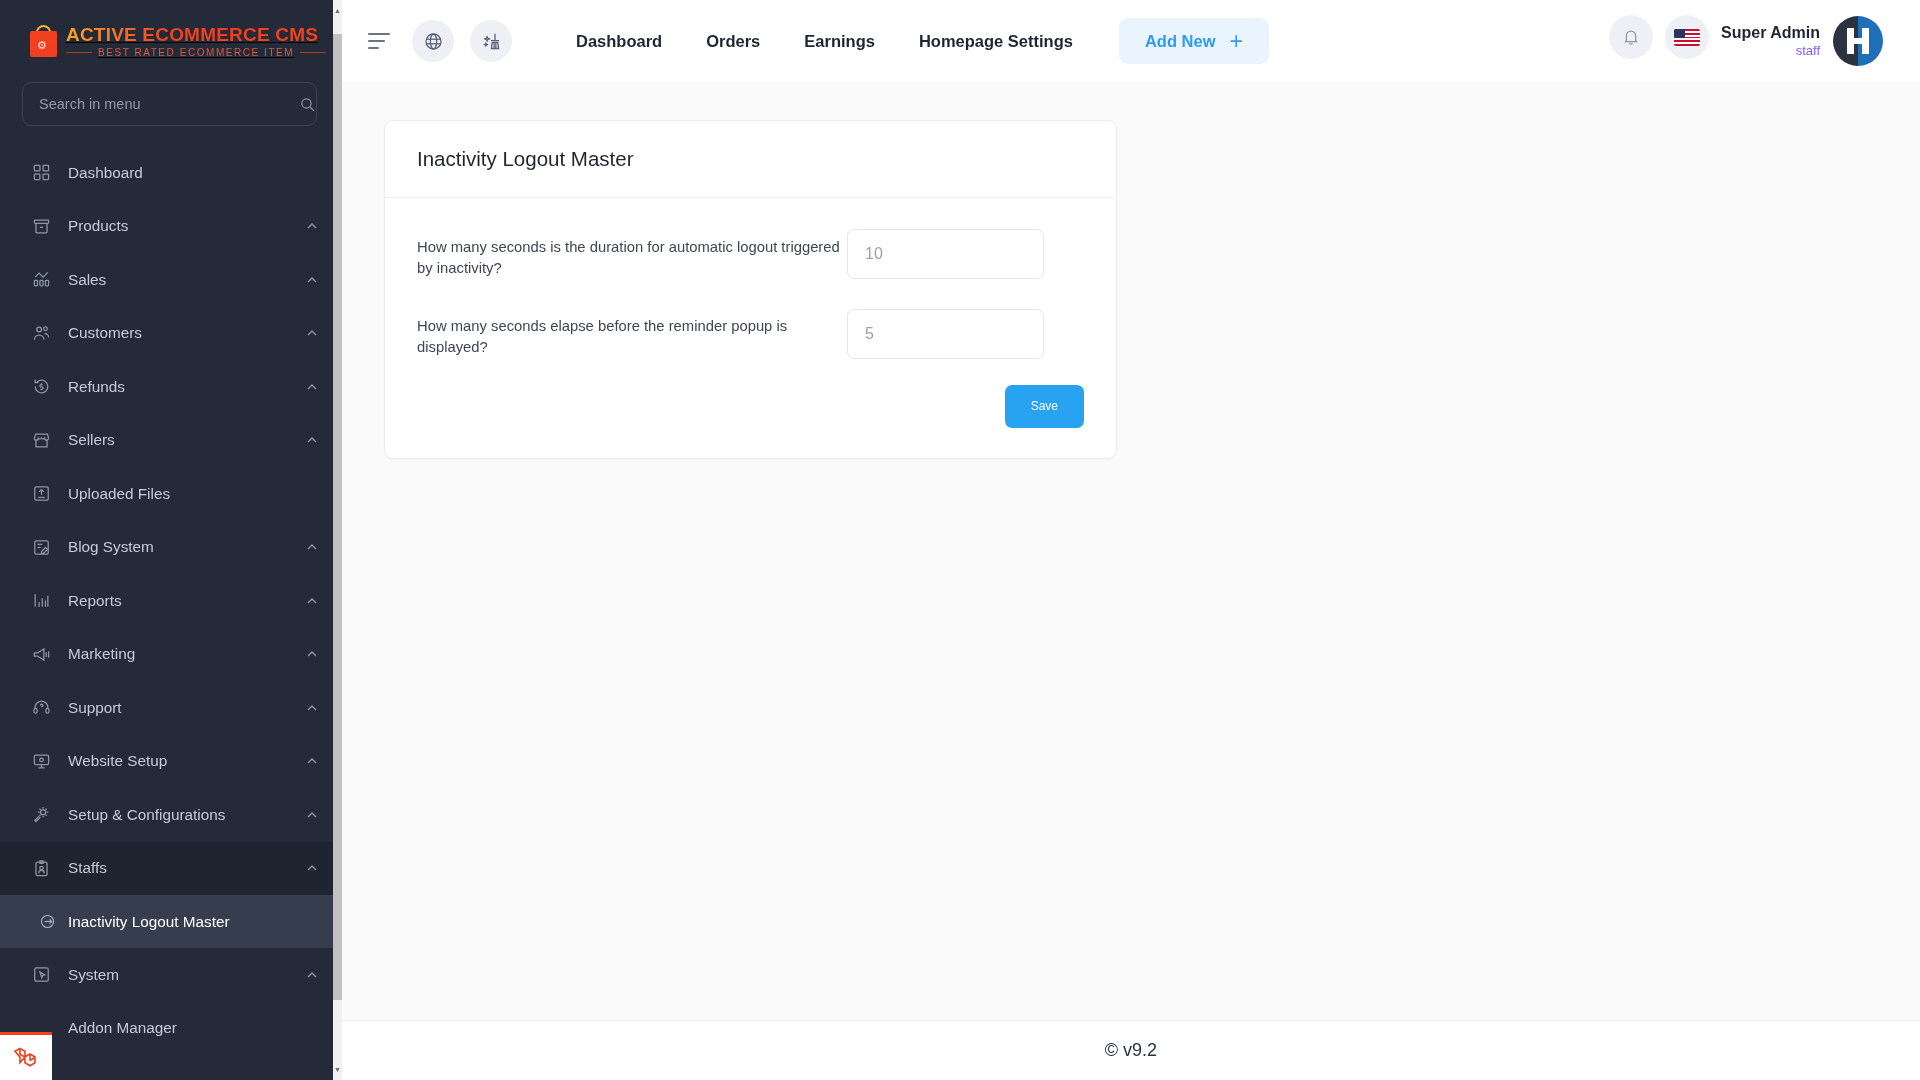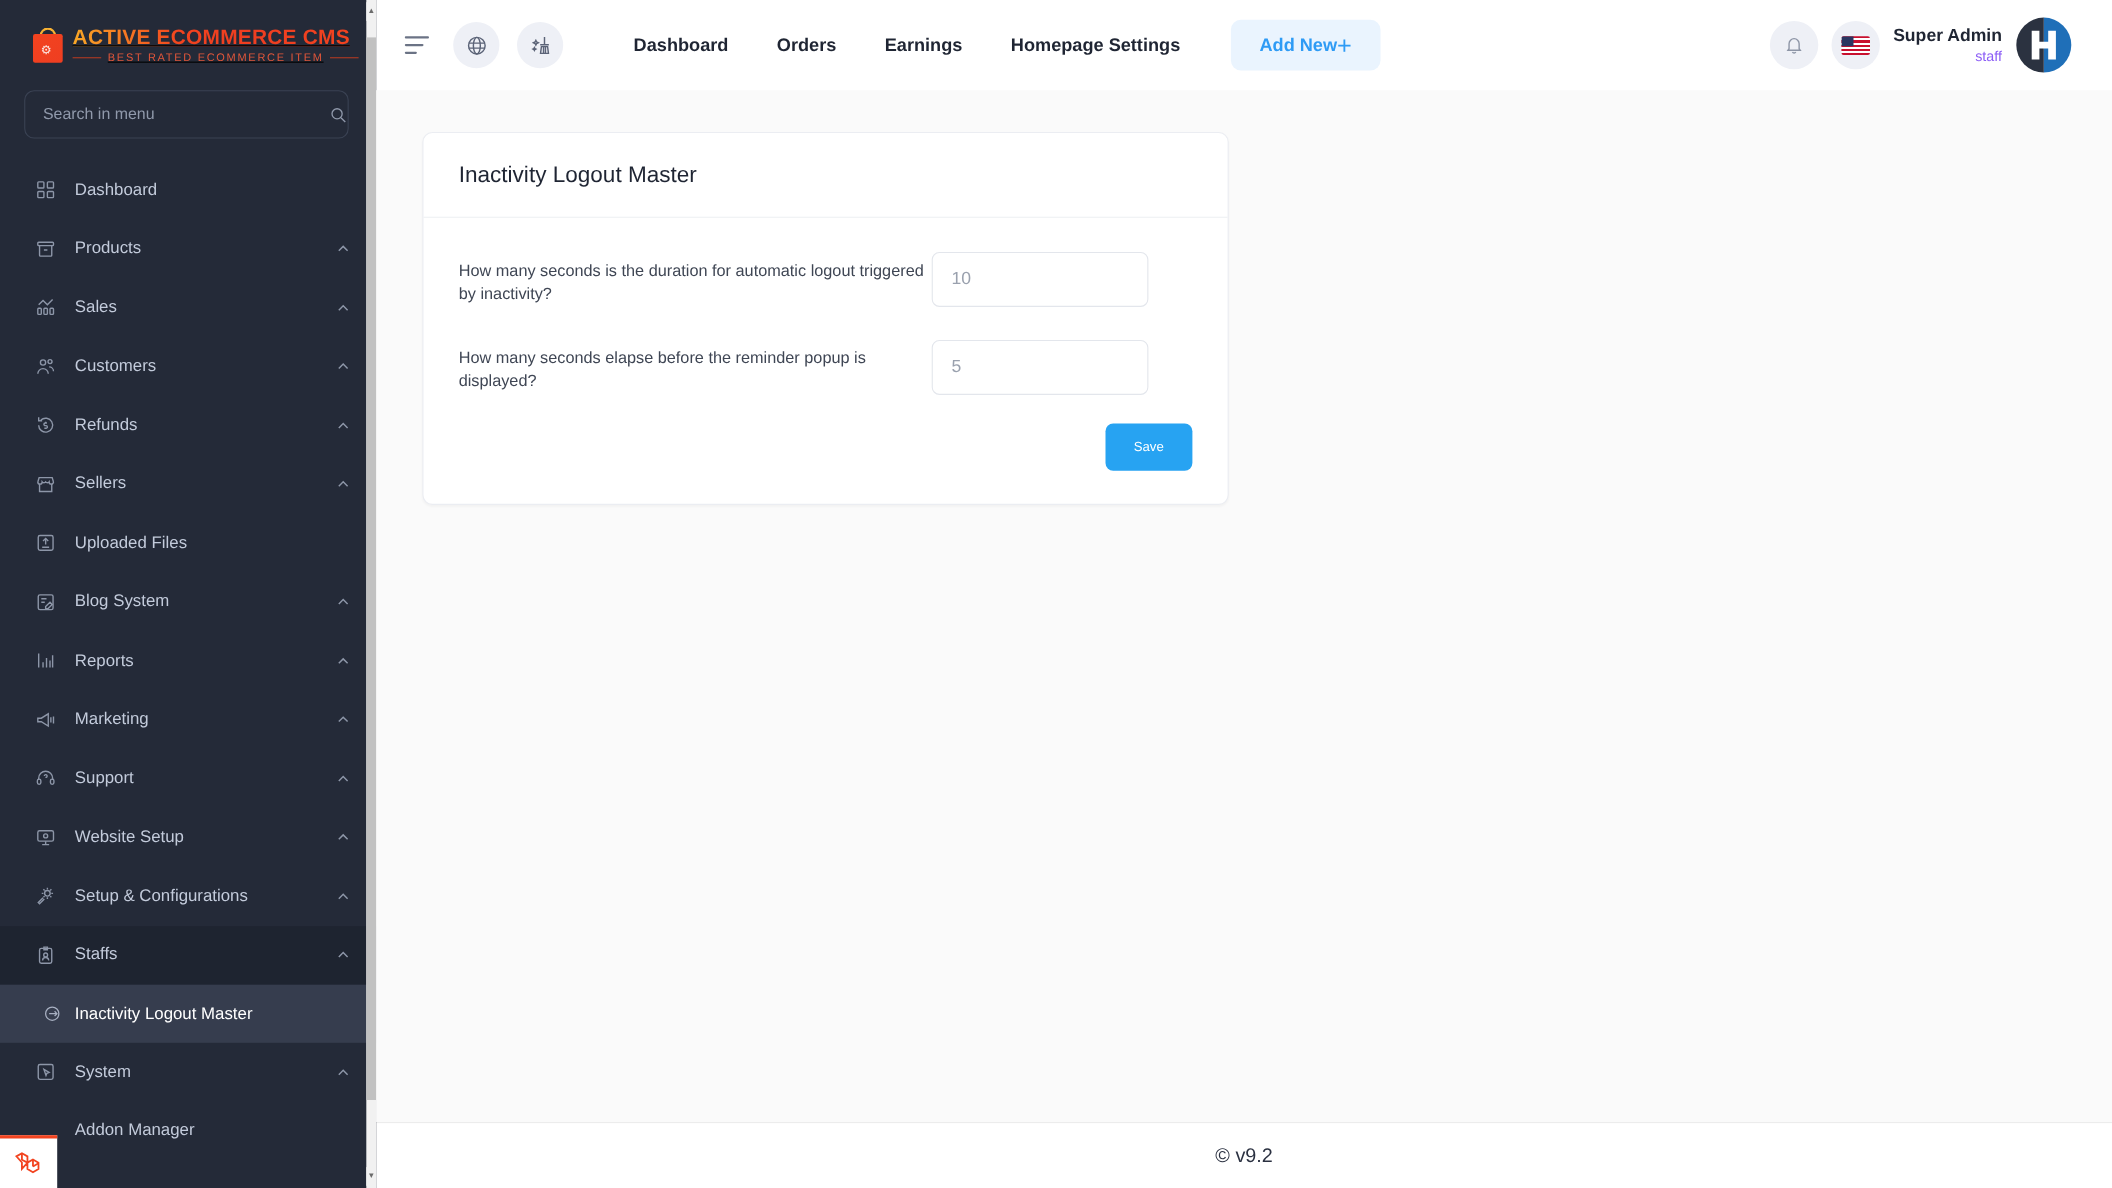--- a/index.html
+++ b/index.html
@@ -142,26 +142,26 @@
     color: #5b6377; margin-right: 16px; cursor: pointer; flex: 0 0 42px;
   }
   .top-links { display: flex; align-items: center; gap: 0; margin-left: 26px; }
   .top-link {
     font-size: 16.5px; font-weight: bold; color: #1f2533;
     padding: 0 22px; cursor: pointer; white-space: nowrap;
   }
   .add-new-btn {
     margin-left: 24px; height: 46px; border-radius: 9px;
     background: #eaf4fe; color: #2e9bf5; font-size: 16.5px; font-weight: bold;
-    display: flex; align-items: center; 
+    display: flex; align-items: center; gap: 14px;
     padding: 0 26px; cursor: pointer; white-space: nowrap; text-align: center;
   }
   .add-new-btn .plus { font-size: 23px; font-weight: 400; line-height: 1; }
 
-  .top-right { margin-left: auto; display: flex; align-items: center; gap: 12px; }
+  .top-right { margin-left: auto; display: flex; gap: 12px; }
   .bell-btn {
     width: 44px; height: 44px; border-radius: 50%; background: #eef0f6;
     display: flex; align-items: center; justify-content: center; color: #8d95a6; cursor: pointer;
   }
   .flag-btn {
     width: 44px; height: 44px; border-radius: 50%; background: #eef0f6;
     display: flex; align-items: center; justify-content: center; cursor: pointer;
     overflow: hidden;
   }
   .flag { width: 26px; height: 17px; position: relative; border-radius: 2px; overflow: hidden;

